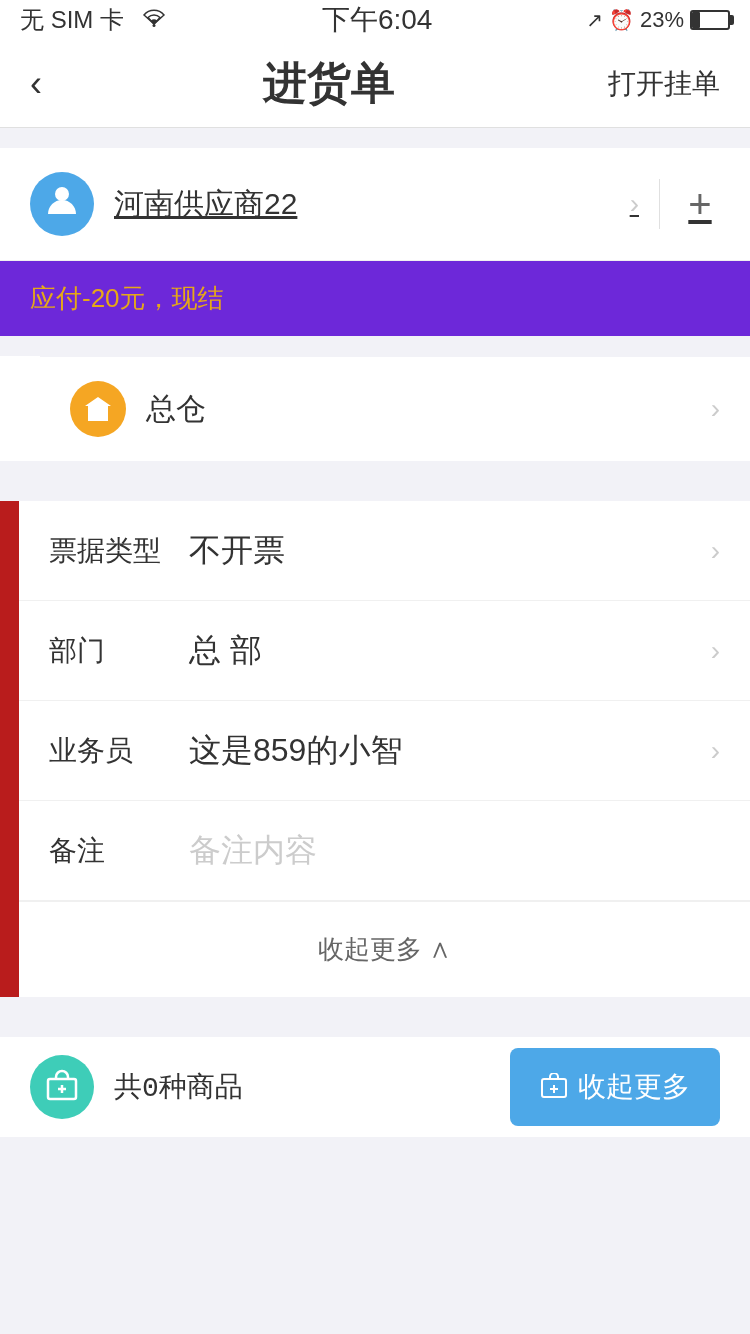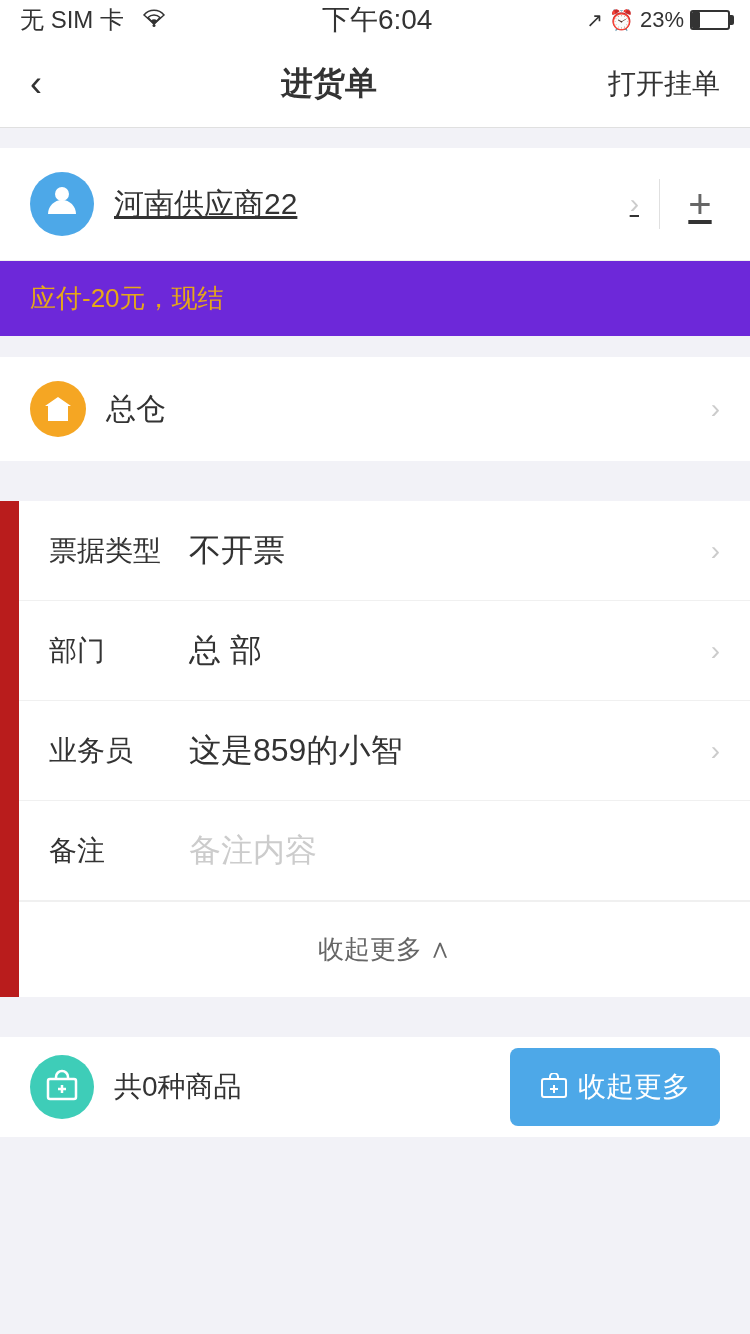--- a/index.html
+++ b/index.html
@@ -77,21 +77,21 @@
       padding: 0 30px;
       border-bottom: 1px solid #e0e0e0;
     }
     .nav-back {
       font-size: 36px;
       color: #333;
       cursor: pointer;
       width: 60px;
     }
     .nav-title {
-      font-size: 32px;
+      font-size: 44px;
       font-weight: 600;
       color: #333;
     }
     .nav-action {
       font-size: 28px;
       color: #333;
       cursor: pointer;
       margin-left: 40px;
     }
 
@@ -163,20 +163,21 @@
       color: #e6a817;
     }
 
     
     .warehouse-row {
       display: flex;
       align-items: center;
       padding: 24px 30px;
       background: #fff;
       border-top: 1px solid #f2f2f7;
+      margin-left: 40px;
     }
     .warehouse-icon {
       width: 56px;
       height: 56px;
       border-radius: 50%;
       background: #f5a623;
       display: flex;
       align-items: center;
       justify-content: center;
       margin-right: 20px;
@@ -249,20 +250,21 @@
       display: flex;
       align-items: center;
       justify-content: center;
       margin-right: 20px;
       flex-shrink: 0;
     }
     .product-count {
       flex: 1;
       font-size: 28px;
       color: #333;
+      font-family: Liberation Mono, monospace;
     }
     .select-product-btn {
       background: #4da8e8;
       color: #fff;
       border: none;
       border-radius: 8px;
       padding: 20px 30px;
       font-size: 28px;
       display: flex;
       align-items: center;

